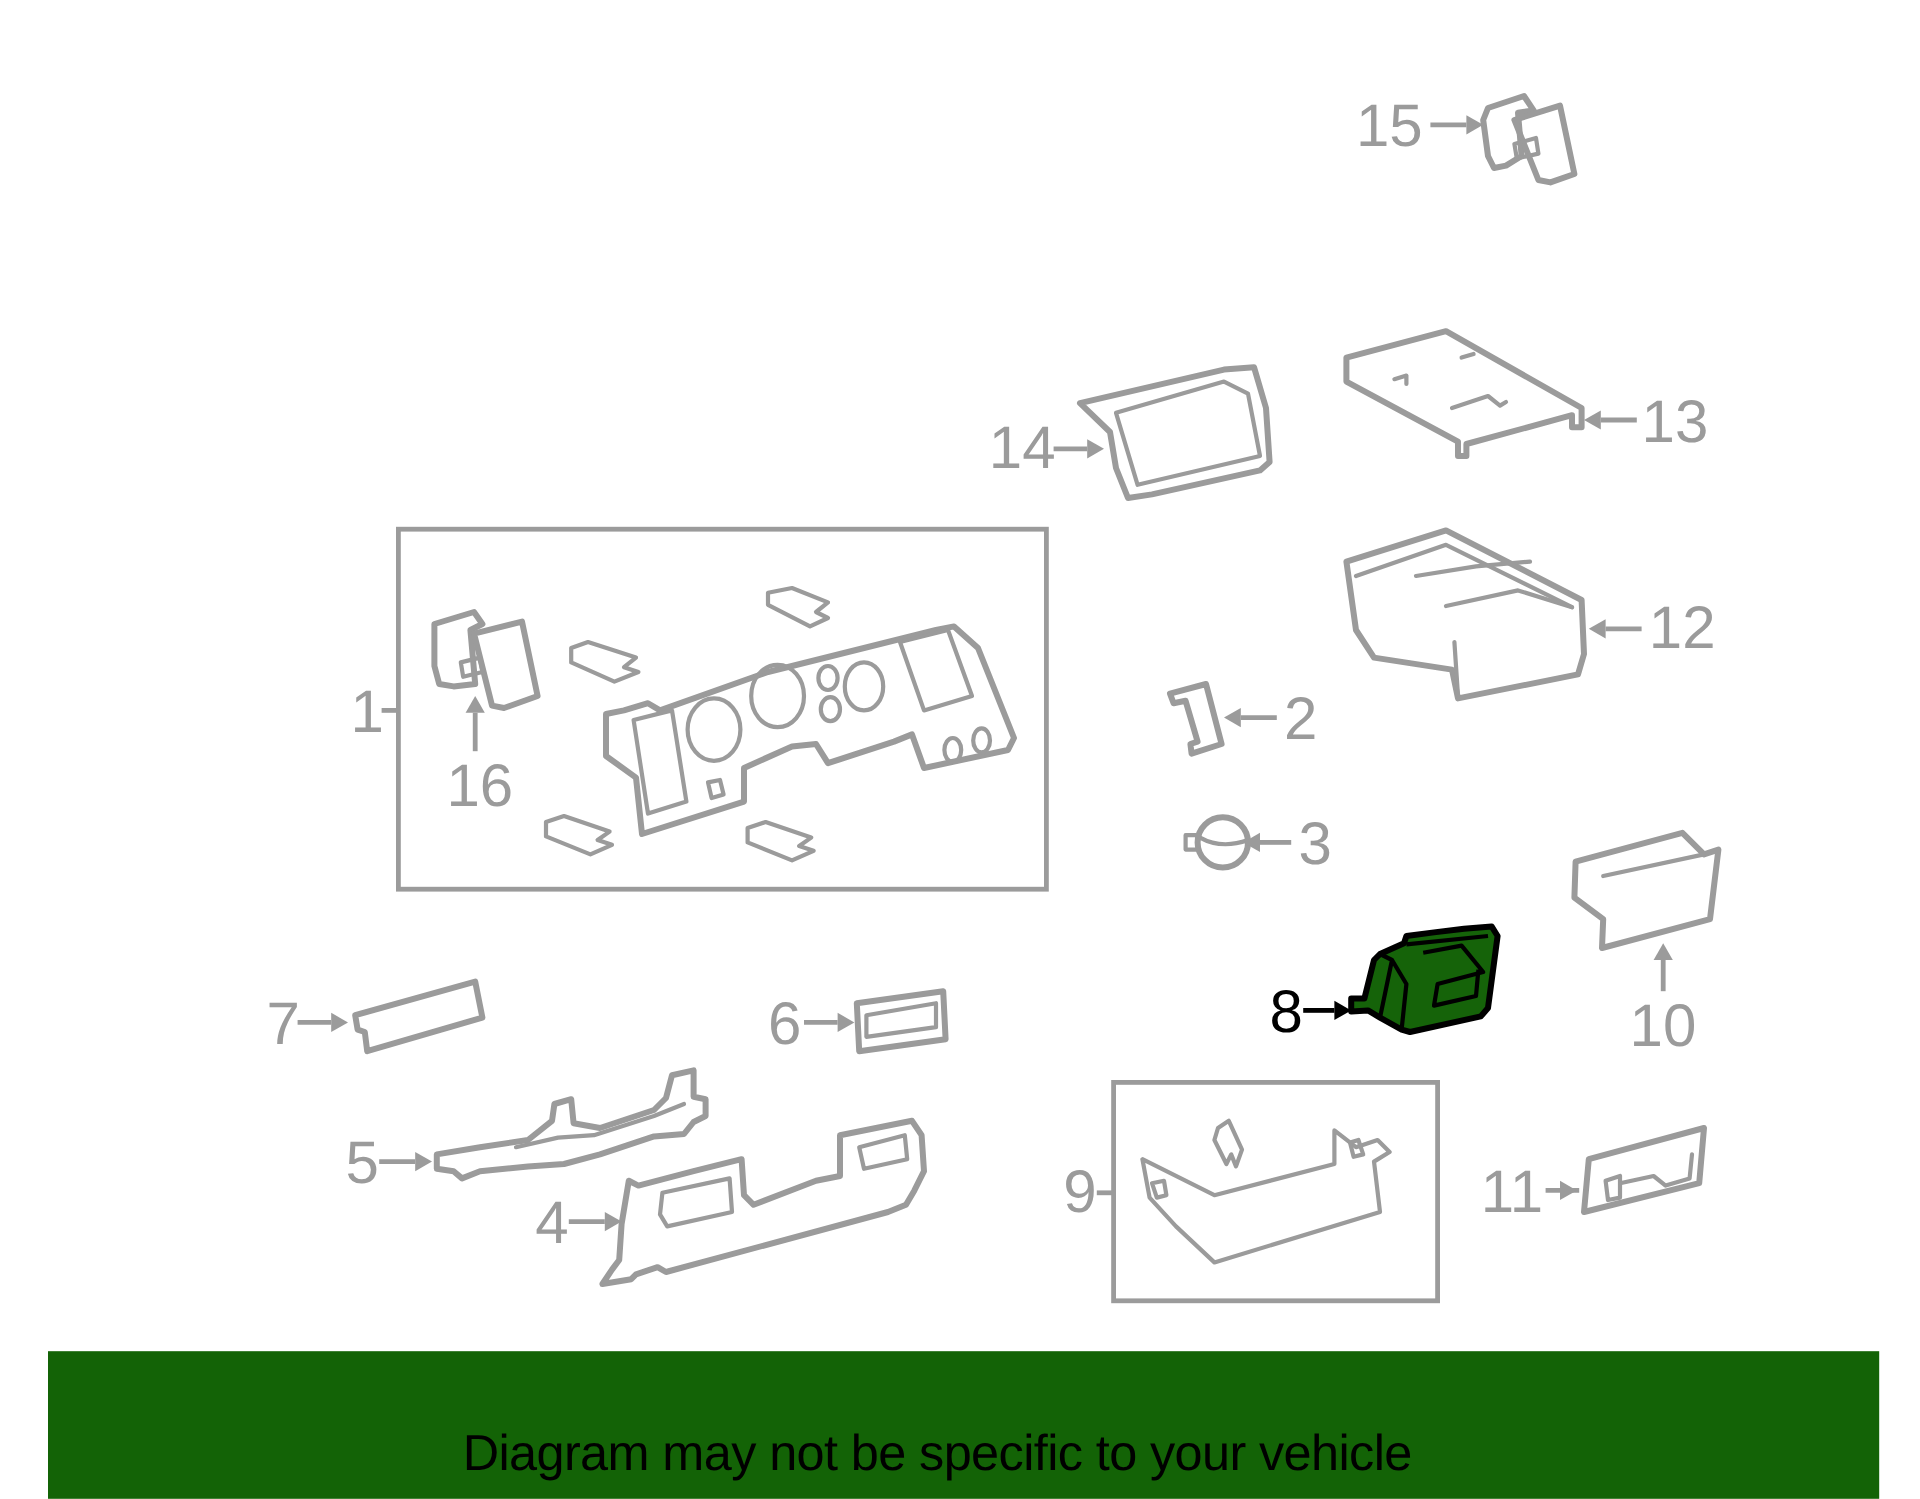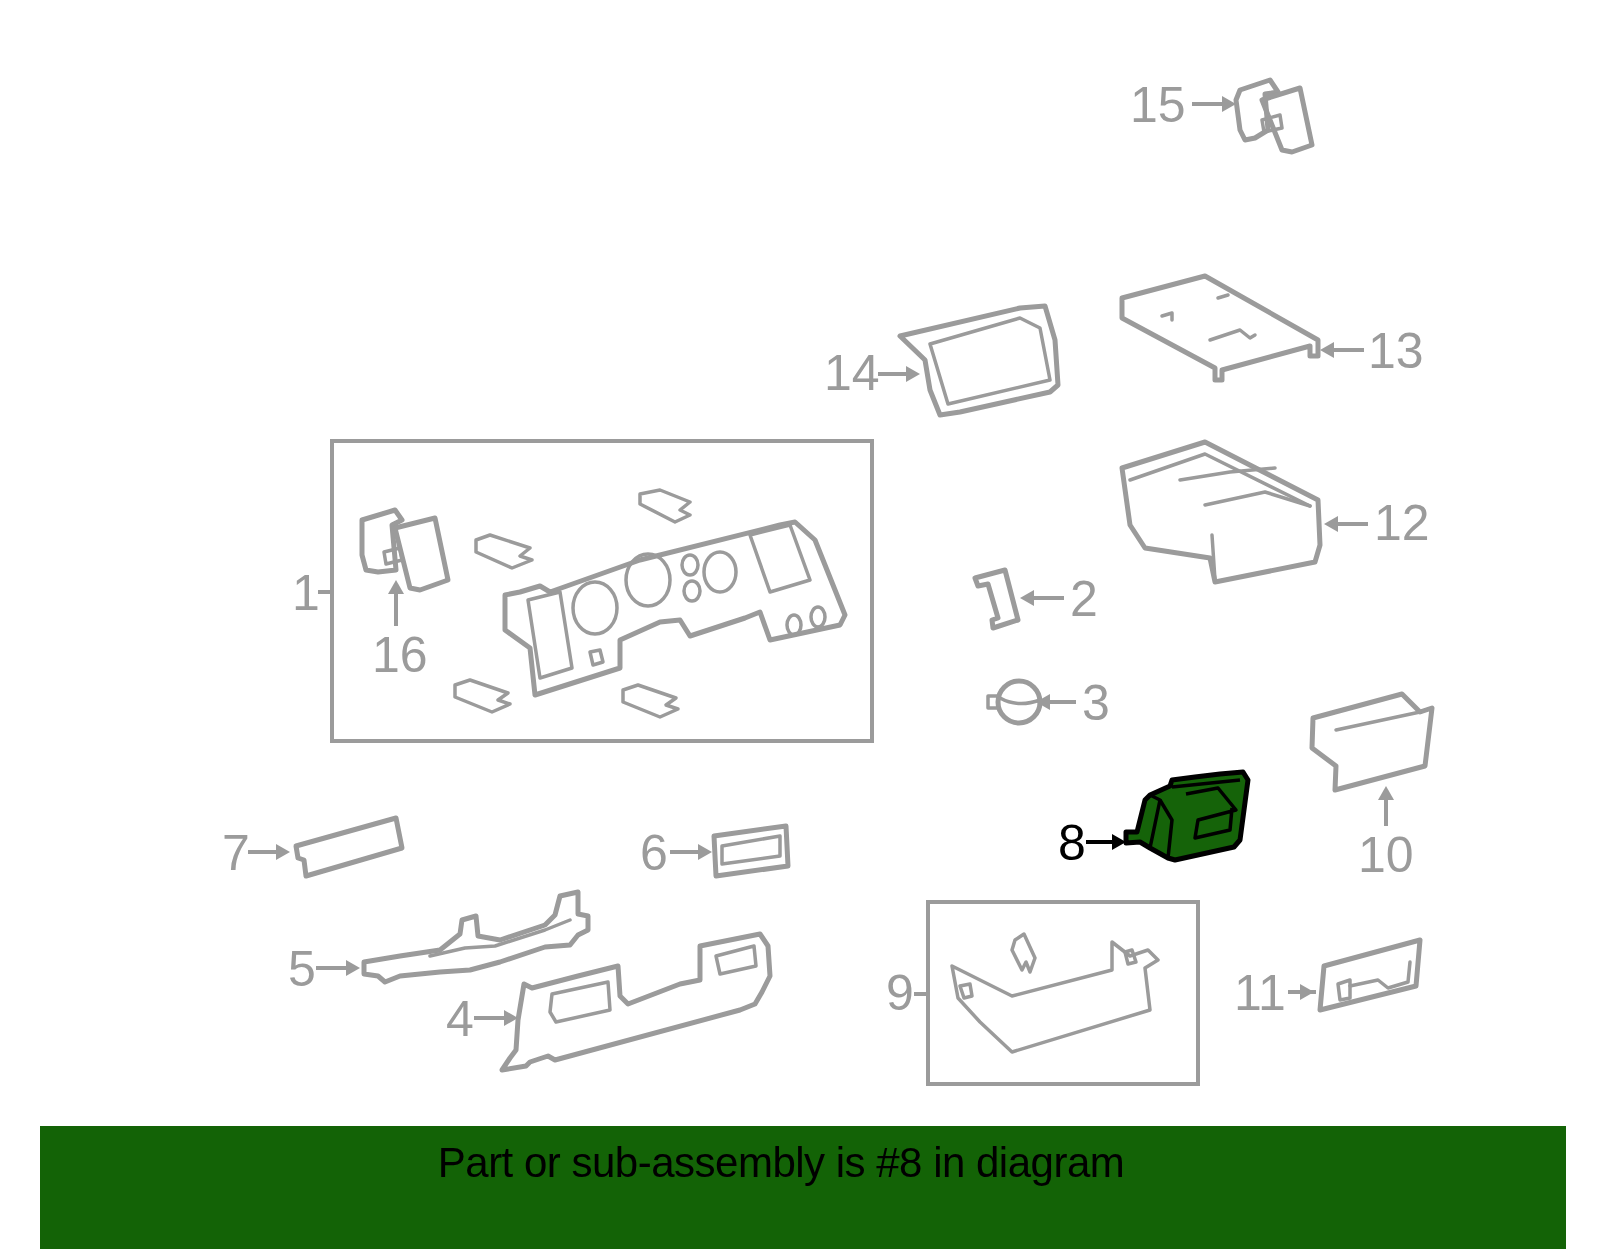--- a/index.html
+++ b/index.html
@@ -180,14 +180,14 @@
     <path class="part" d="M1324 966 L1420 940 L1416 986 L1320 1010 Z"></path>
     <path class="part thin" d="M1338 984 L1350 980 L1350 998 L1340 1000 Z"></path>
     <path class="part thin" d="M1350 986 L1378 980 L1388 988 L1408 982 L1410 962"></path>
   </g>
   <text class="callout" x="1234" y="1010">11</text>
   <line class="arrow-line" x1="1288" y1="992" x2="1316" y2="992"></line>
   <polygon class="arrow-head" points="1300,984 1314,992 1300,1000"></polygon>
 </svg>
 
 <div id="banner">
-  <div class="line l1">Part or sub-assembly is #8 in diagram</div>
+  <div class="line l2">Diagram may not be specific to your vehicle</div>
 </div>
 
 </body></html>

